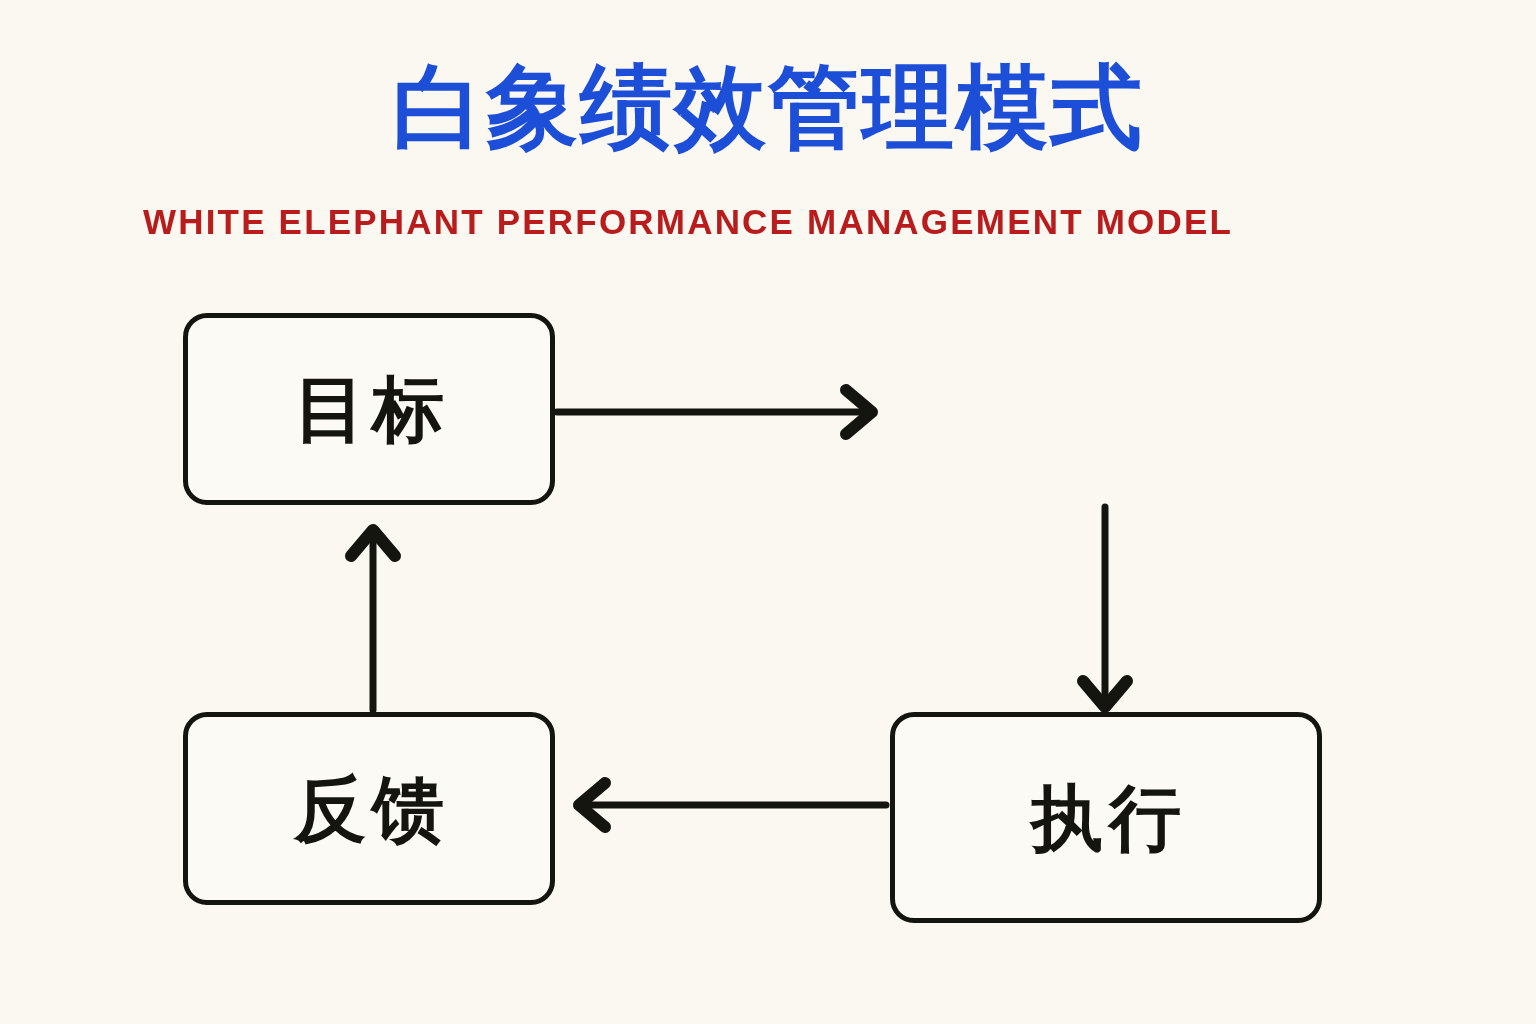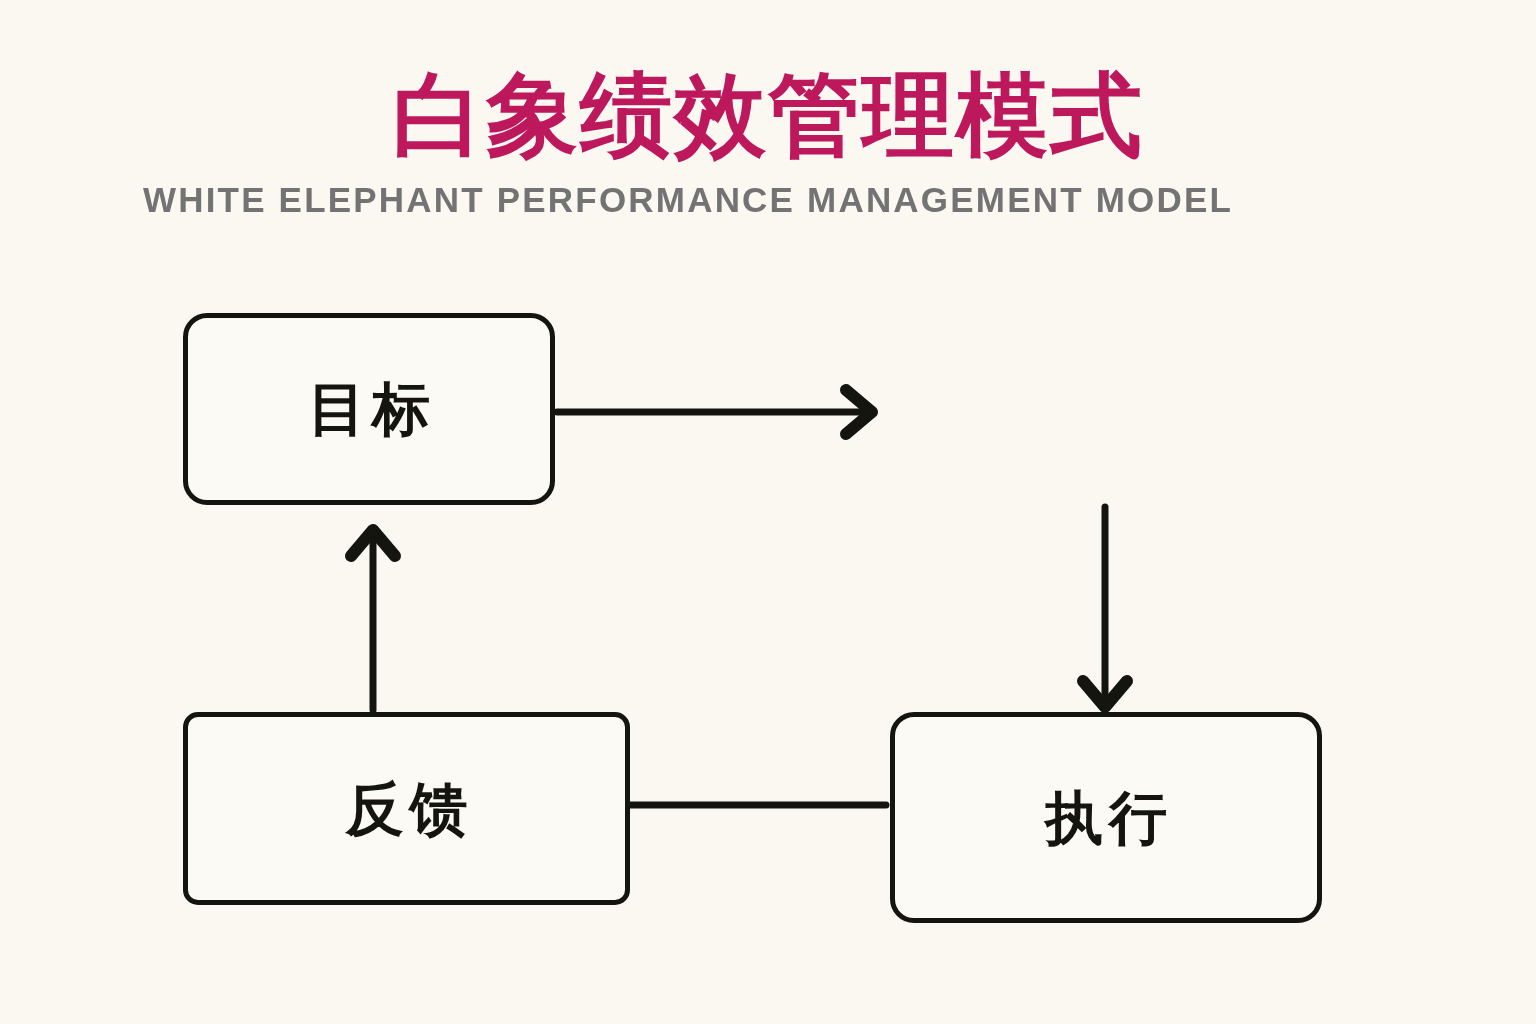--- a/index.html
+++ b/index.html
@@ -25,71 +25,71 @@
     left: 0;
     top: 0;
     width: 1536px;
     text-align: center;
   }
   #title {
     margin: 0;
     padding: 0;
     position: absolute;
     left: 0;
-    top: 66px;
+    top: 58px;
     width: 1536px;
     font-size: 92px;
     line-height: 1.08;
     font-weight: 700;
     letter-spacing: 2px;
-    color: #be185d;
+    color: #1d4ed8;
     font-family: "DejaVu Sans", "Liberation Sans", sans-serif;
     white-space: nowrap;
   }
   #subtitle {
     margin: 0;
     padding: 0;
     position: absolute;
     left: 0;
-    top: 181px;
+    top: 203px;
     width: 1376px;
     font-size: 35px;
     line-height: 1.1;
     font-weight: 700;
     letter-spacing: 2.2px;
-    color: #737373;
+    color: #b91c1c;
     font-family: "Liberation Sans", sans-serif;
     white-space: nowrap;
   }
 
   
   .node {
     position: absolute;
     box-sizing: border-box;
     border: 5px solid #15150F;
     border-radius: 24px;
     background: #FCFAF5;
     display: flex;
     align-items: center;
     justify-content: center;
   }
   .node-label {
-    font-size: 58px;
+    font-size: 72px;
     font-weight: 700;
     letter-spacing: 6px;
     color: #15150F;
     font-family: "DejaVu Sans", "Liberation Sans", sans-serif;
     line-height: 1;
     white-space: nowrap;
     margin-left: 6px;
   }
 
   #node-goal     { left: 183px; top: 313px; width: 372px; height: 192px; }
   #node-plan     { left: 890px; top: 313px; width: 432px; height: 192px; }
-  #node-feedback { left: 183px; top: 712px; width: 447px; height: 193px; border-radius: 15px; }
+  #node-feedback { left: 183px; top: 712px; width: 372px; height: 193px; }
   #node-execute  { left: 890px; top: 712px; width: 432px; height: 211px; }
 
   
   #arrows {
     position: absolute;
     left: 0;
     top: 0;
     width: 1536px;
     height: 1024px;
     pointer-events: none;

